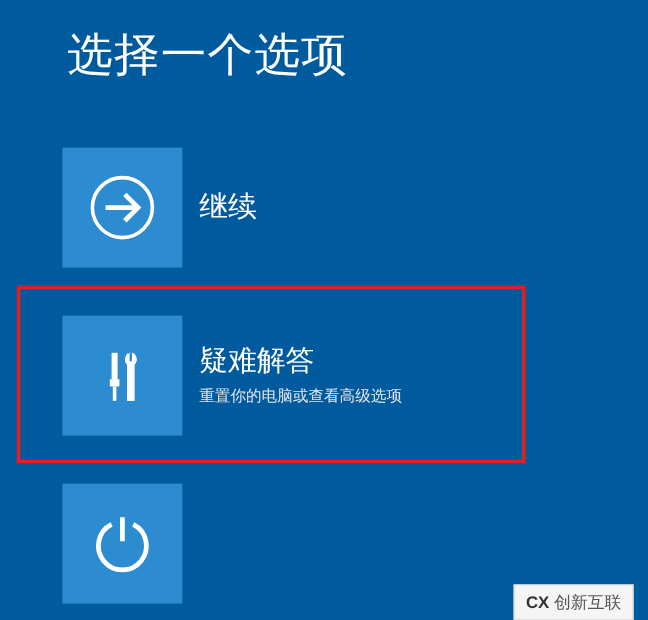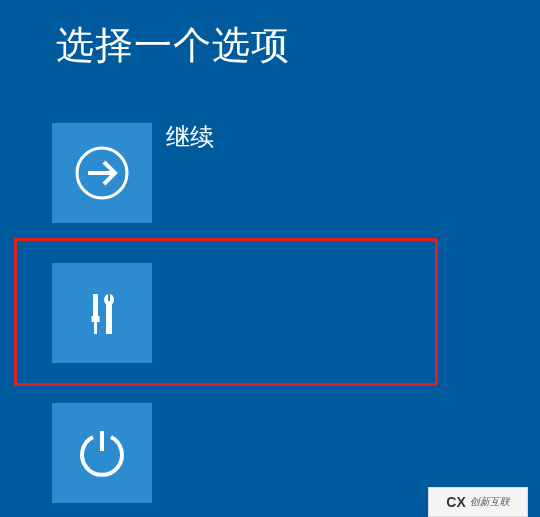--- a/index.html
+++ b/index.html
@@ -22,21 +22,21 @@
       padding: 20px 0 0 44px;
       letter-spacing: 1px;
       margin-left: 12px;
     }
     .options {
       margin-top: 52px;
       padding-left: 52px;
     }
     .option {
       display: flex;
-      align-items: flex-start;
+      align-items: center;
       margin-bottom: 40px;
       cursor: pointer;
     }
     .option-icon-box {
       width: 100px;
       height: 100px;
       background-color: #2d8bd0;
       display: flex;
       align-items: center;
       justify-content: center;
@@ -81,24 +81,23 @@
       border: 1px solid #ddd;
     }
     .watermark .wm-logo {
       font-weight: bold;
       font-size: 14px;
       color: #333;
       margin-right: 4px;
       font-family: Arial, sans-serif;
     }
     .watermark .wm-text {
-      font-size: 10px;
+      font-size: 14px;
       line-height: 1;
       color: #555;
-      font-style: italic;
     }
     svg {
       display: block;
     }
   </style>
 </head>
 <body>
 
 <h1 class="page-title">选择一个选项</h1>
 
@@ -123,20 +122,24 @@
 
         <rect x="16" y="6" width="5" height="22" fill="#ffffff"></rect>
         <rect x="14.5" y="28" width="8" height="6" fill="#ffffff"></rect>
         <rect x="17" y="34" width="3" height="12" fill="#ffffff"></rect>
 
         <path d="M33 6 a6 6 0 0 0 -4 10 v30 h6 v-30 a6 6 0 0 0 -2 -10 z M33 6 v8 h-2 v-8" fill="#ffffff"></path>
         <path d="M29 8 a6 6 0 0 1 10 0 l0 3 a6 6 0 0 1 -2 5 v30 h-6 v-30 a6 6 0 0 1 -2 -5 z" fill="none"></path>
         <path d="M30 6 C27 8 26 13 29 16 L29 46 L35 46 L35 16 C38 13 37 8 34 6 L34 13 L30 13 Z" fill="#ffffff"></path>
       </svg>
     </div>
+    <div class="option-text">
+      <div class="option-title">疑难解答</div>
+      <div class="option-subtitle">重置你的电脑或查看高级选项</div>
+    </div>
   </div>
 
   <div class="option">
     <div class="option-icon-box">
       <svg width="52" height="52" viewBox="0 0 52 52">
         <path d="M 17 10 A 20 20 0 1 0 35 10" fill="none" stroke="#ffffff" stroke-width="4" stroke-linecap="butt"></path>
         <line x1="26" y1="4" x2="26" y2="24" stroke="#ffffff" stroke-width="4" stroke-linecap="butt"></line>
       </svg>
     </div>
   </div>

